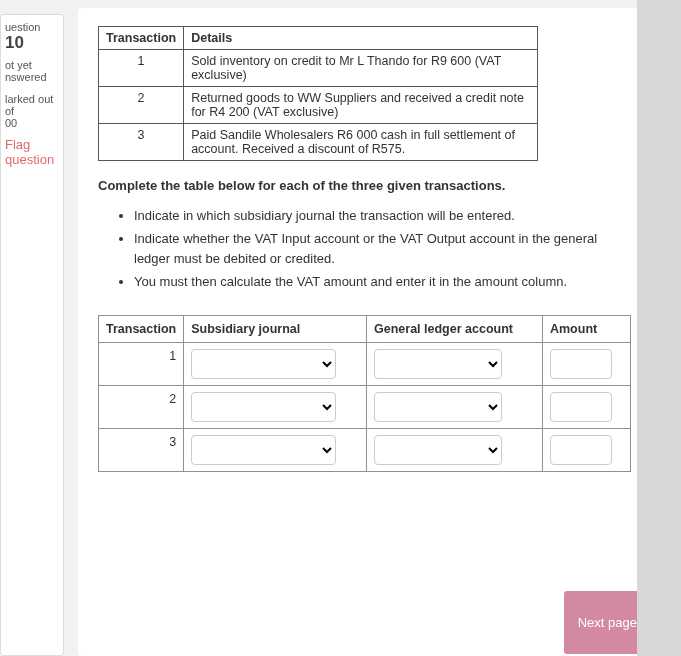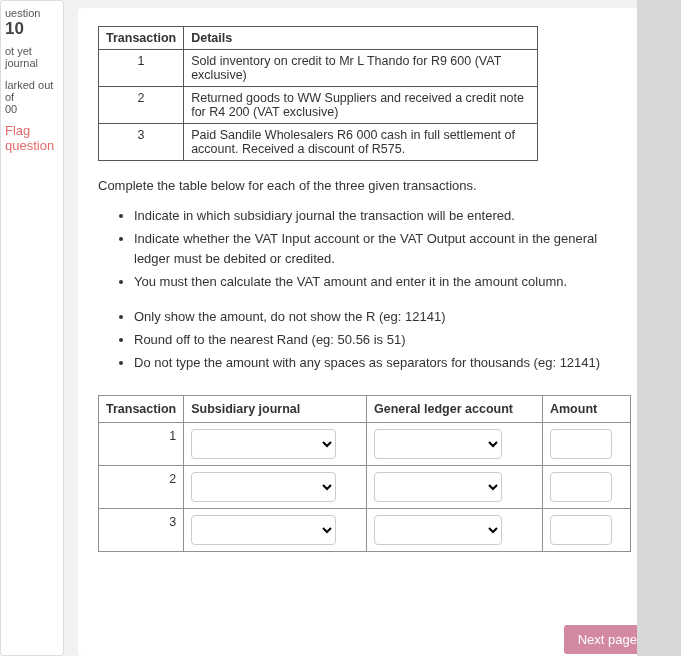--- a/index.html
+++ b/index.html
@@ -22,20 +22,21 @@
     
     .qbox {
       background: #fff;
       border: 1px solid #dcdcdc;
       border-radius: 3px;
       width: 64px;
       flex-shrink: 0;
       padding: 6px 4px 10px 4px;
       font-size: 11px;
       color: #555;
+      margin-top: 14px;
     }
     .qbox .qnum { font-size: 17px; font-weight: 700; color: #444; }
     .qbox .flag { color: #e26a6a; font-size: 13px; cursor: pointer; margin-top: 8px; display: block; }
     .main-card {
       background: #fff;
       border-radius: 4px;
       padding: 18px 20px 20px 20px;
       position: relative;
       margin-top: 8px;
       width: 100%;
@@ -93,41 +94,41 @@
       font-size: 12px;
     }
     .next-btn {
       position: absolute;
       right: 30px;
       bottom: 2px;
       background: #d38aa0;
       color: #fff;
       border: none;
       border-radius: 3px;
-      padding: 7px 14px;
+      padding: 24px 14px;
       font-size: 13px;
       cursor: pointer;
     }
     .right-col {
       width: 44px;
       background: #d8d8d8;
       flex-shrink: 0;
       position: absolute;
       right: 0; top: 0; bottom: 0;
     }
   </style>
 </head>
 <body>
 
 <div class="page-wrap">
   <div class="qbox">
     <span><span>uestion</span> <span class="qnum">10</span></span><br>
     <div style="height:6px"></div>
     <span>ot yet</span><br>
-    <span>journal</span>
+    <span>nswered</span>
     <div style="height:10px"></div>
     <span>larked out of</span><br>
     <span>00</span>
     <a class="flag">Flag question</a>
   </div>
 
   <div class="main-card">
 
     <table class="given">
       <tbody>
@@ -143,32 +144,27 @@
         <td class="cnum">2</td>
         <td>Returned goods to WW Suppliers and received a credit note for R4 200 (VAT exclusive)</td>
       </tr>
       <tr>
         <td class="cnum">3</td>
         <td>Paid Sandile Wholesalers R6 000 cash in full settlement of account. Received a discount of R575.</td>
       </tr>
     </tbody>
       </table>
 
-    <p style="font-weight:400">Complete the table below for each of the three given transactions.</p>
+    <p style="font-weight:700">Complete the table below for each of the three given transactions.</p>
     <ul>
       <li>Indicate in which subsidiary journal the transaction will be entered.</li>
       <li>Indicate whether the VAT Input account or the VAT Output account in the general ledger must be debited or credited.</li>
       <li>You must then calculate the VAT amount and enter it in the amount column.</li>
     </ul>
 
-    <ul>
-      <li>Only show the amount, do not show the R (eg: 12141)</li>
-      <li>Round off to the nearest Rand (eg: 50.56 is 51)</li>
-      <li>Do not type the amount with any spaces as separators for thousands (eg: 12141)</li>
-    </ul>
 
     <table class="answer">
       <tbody>
           <tr>
         <th>Transaction</th>
         <th>Subsidiary journal</th>
         <th>General ledger account</th>
         <th>Amount</th>
       </tr>
       <tr>

